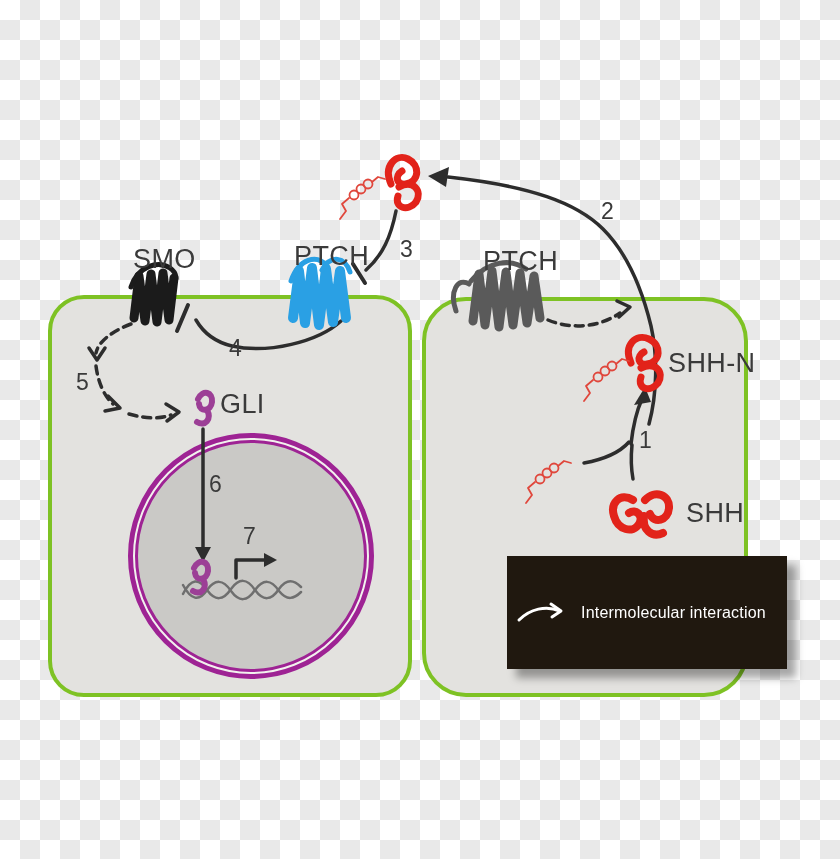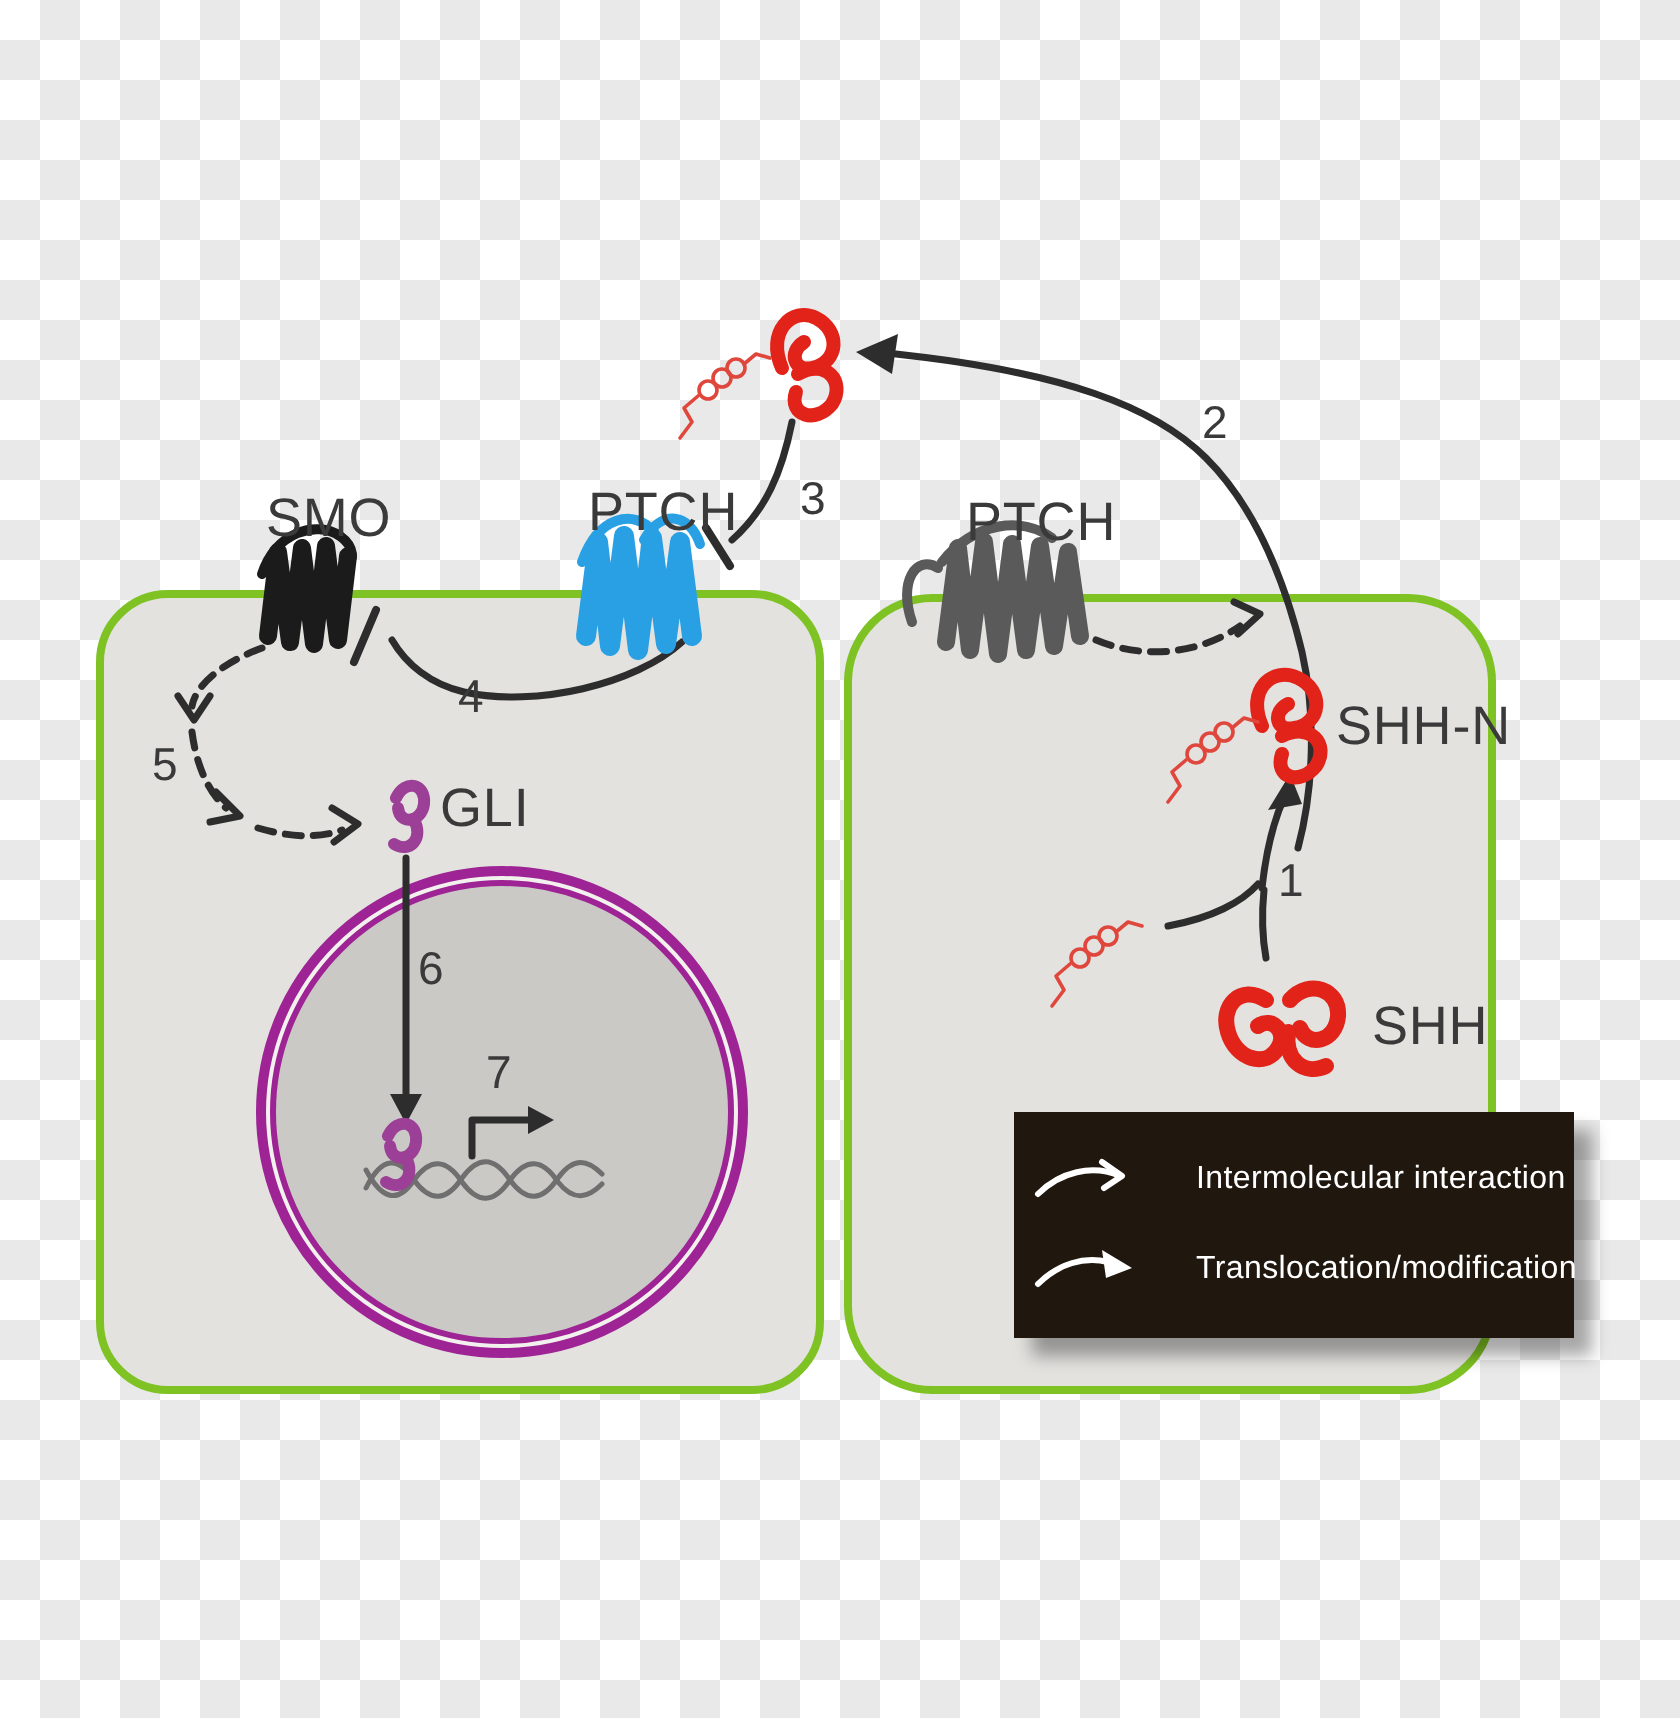--- a/index.html
+++ b/index.html
@@ -45,21 +45,21 @@
   .dna{stroke:var(--dna); stroke-width:2.5; fill:none; stroke-linecap:round;}
   
   #legend{
     position:absolute; left:507px; top:556px; width:280px; height:113px;
     background:var(--legendbg);
     box-shadow:9px 9px 8px rgba(0,0,0,0.35);
     display:flex; flex-direction:column; justify-content:space-evenly;
     padding:2px 0;
     box-sizing:border-box;
   }
-  .legend-row{display:flex; align-items:center; gap:26px; padding-left:9px;text-align:center;}
+  .legend-row{display:flex; align-items:center; gap:9px; padding-left:9px;text-align:center;}
   .legend-row svg{flex:0 0 auto;}
   .legend-row span{color:var(--legendtext); font-size:16px; letter-spacing:0.2px; white-space:nowrap;}
   .leg{stroke:#ffffff; stroke-width:3; fill:none; stroke-linecap:round; stroke-linejoin:round;}
   .legf{fill:#ffffff; stroke:none;}
 </style>
 </head>
 <body>
 
 <div id="canvas">
 
@@ -188,22 +188,15 @@
   <div class="num" style="left:243px; top:523px;">7</div>
 
   <div id="legend">
     <div class="legend-row">
       <svg width="56" height="26" viewBox="0 0 56 26">
         <path class="leg" d="M3,20 C14,9 30,5 44,11"></path>
         <path class="leg" d="M35,4 L45,11 L36,17"></path>
       </svg>
       <span>Intermolecular interaction</span>
     </div>
-    <div class="legend-row">
-      <svg width="56" height="26" viewBox="0 0 56 26">
-        <path class="leg" d="M3,20 C13,10 26,6 38,9"></path>
-        <polygon class="legf" points="50,12 35,3 37,17"></polygon>
-      </svg>
-      <span>Translocation/modification</span>
-    </div>
   </div>
 
 </div>
 
 </body></html>

